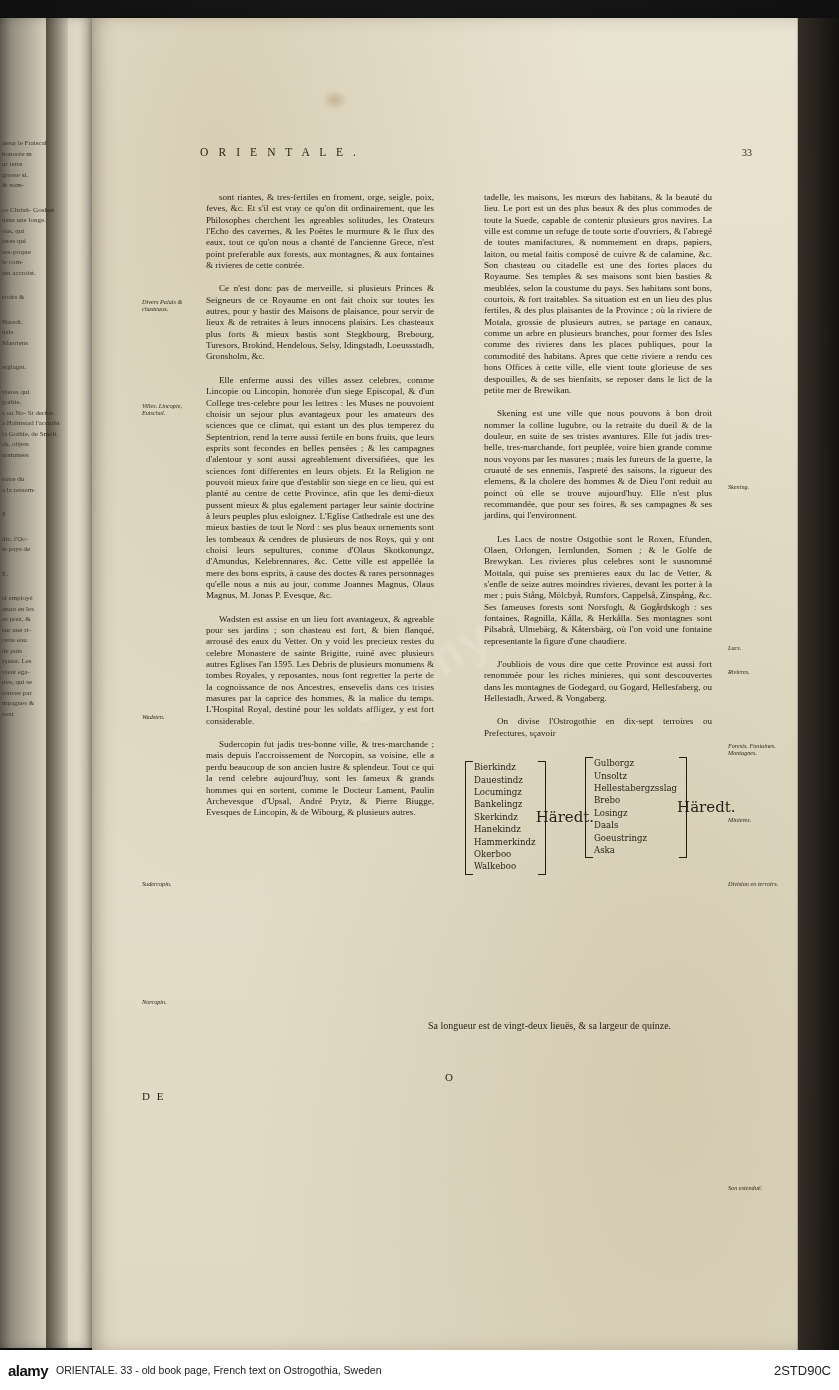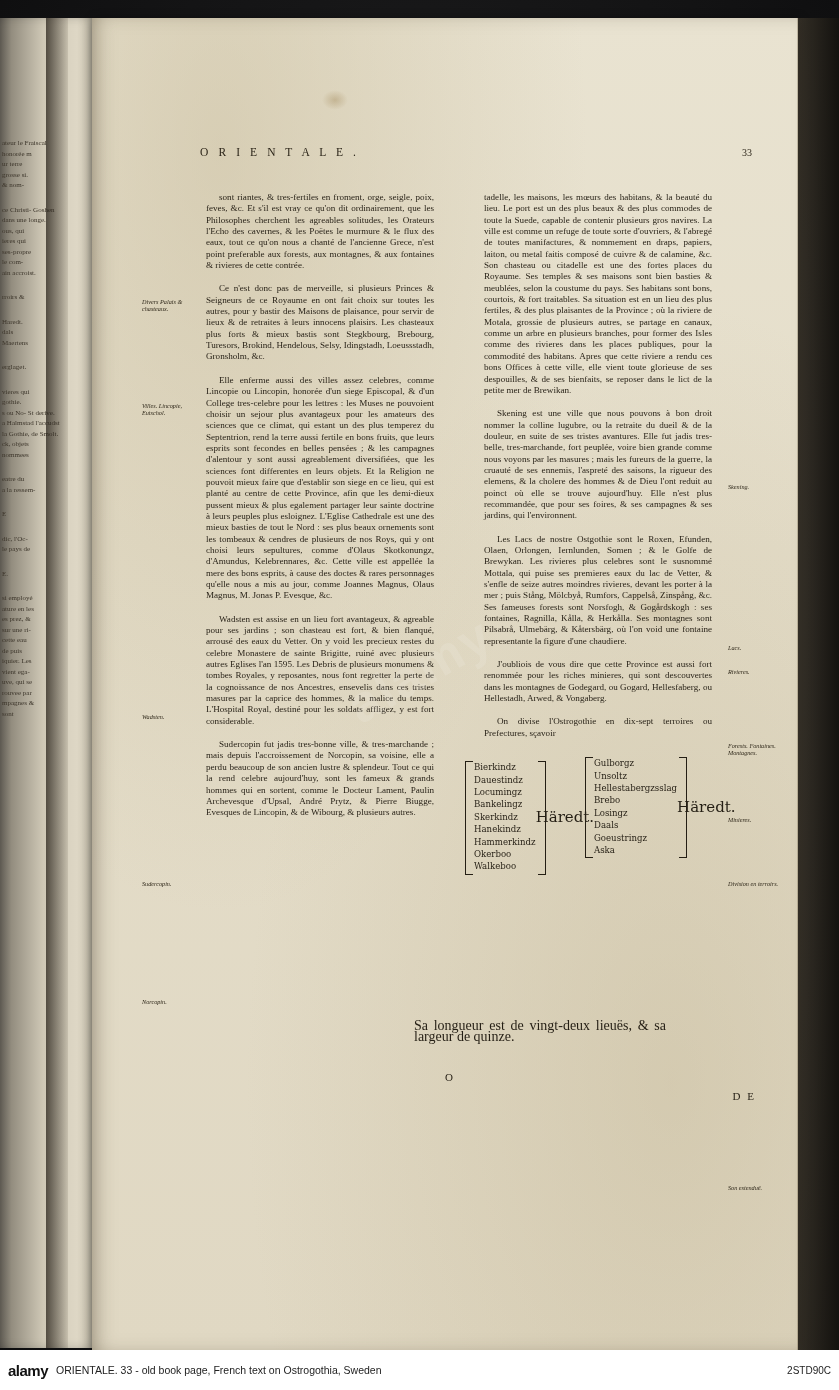--- a/index.html
+++ b/index.html
@@ -166,44 +166,44 @@
     position: absolute;
     top: 50%;
     transform: translateY(-50%);
     font-family: "DejaVu Serif", serif;
     font-size: 15px;
     white-space: nowrap;
   }
 
   .colophon {
     position: absolute;
-    left: 322px;
+    left: 336px;
     top: 1002px;
     width: 252px;
-    font-size: 14px;
+    font-size: 10px;
     line-height: 11.35px;
     color: #241e14;
     text-align: justify;
   }
   .sig {
     position: absolute;
     left: 50px;
     top: 1053px;
     width: 614px;
     display: flex;
     justify-content: center;
     font-size: 11px;
     color: #241e14;
   }
   .catch {
     position: absolute;
     left: 50px;
     top: 1072px;
     width: 614px;
-    text-align: right;
+    text-align: left;
     font-size: 11px;
     letter-spacing: 2px;
     color: #241e14;
   }
 
   
   .wm {
     position: absolute;
     left: 0; top: 0; width: 839px; height: 1340px;
     pointer-events: none;
@@ -231,21 +231,21 @@
     font-size: 11px;
     color: #111;
     gap: 8px;
   }
   .alamy-logo {
     font-weight: bold;
     font-size: 15px;
     letter-spacing: -.5px;
   }
   .bar-text { font-size: 10.5px; color: #222; }
-  .bar-right { margin-left: auto; font-size: 10px; color: #222; }
+  .bar-right { margin-left: auto; font-size: 13px; color: #222; }
 </style>
 </head>
 <body>
 
 <div class="page">
   <div class="backdrop"></div>
 
   <div class="verso">
     <div class="verso-text" id="verso-text">
         <div>ateur le Fraiscal</div>

